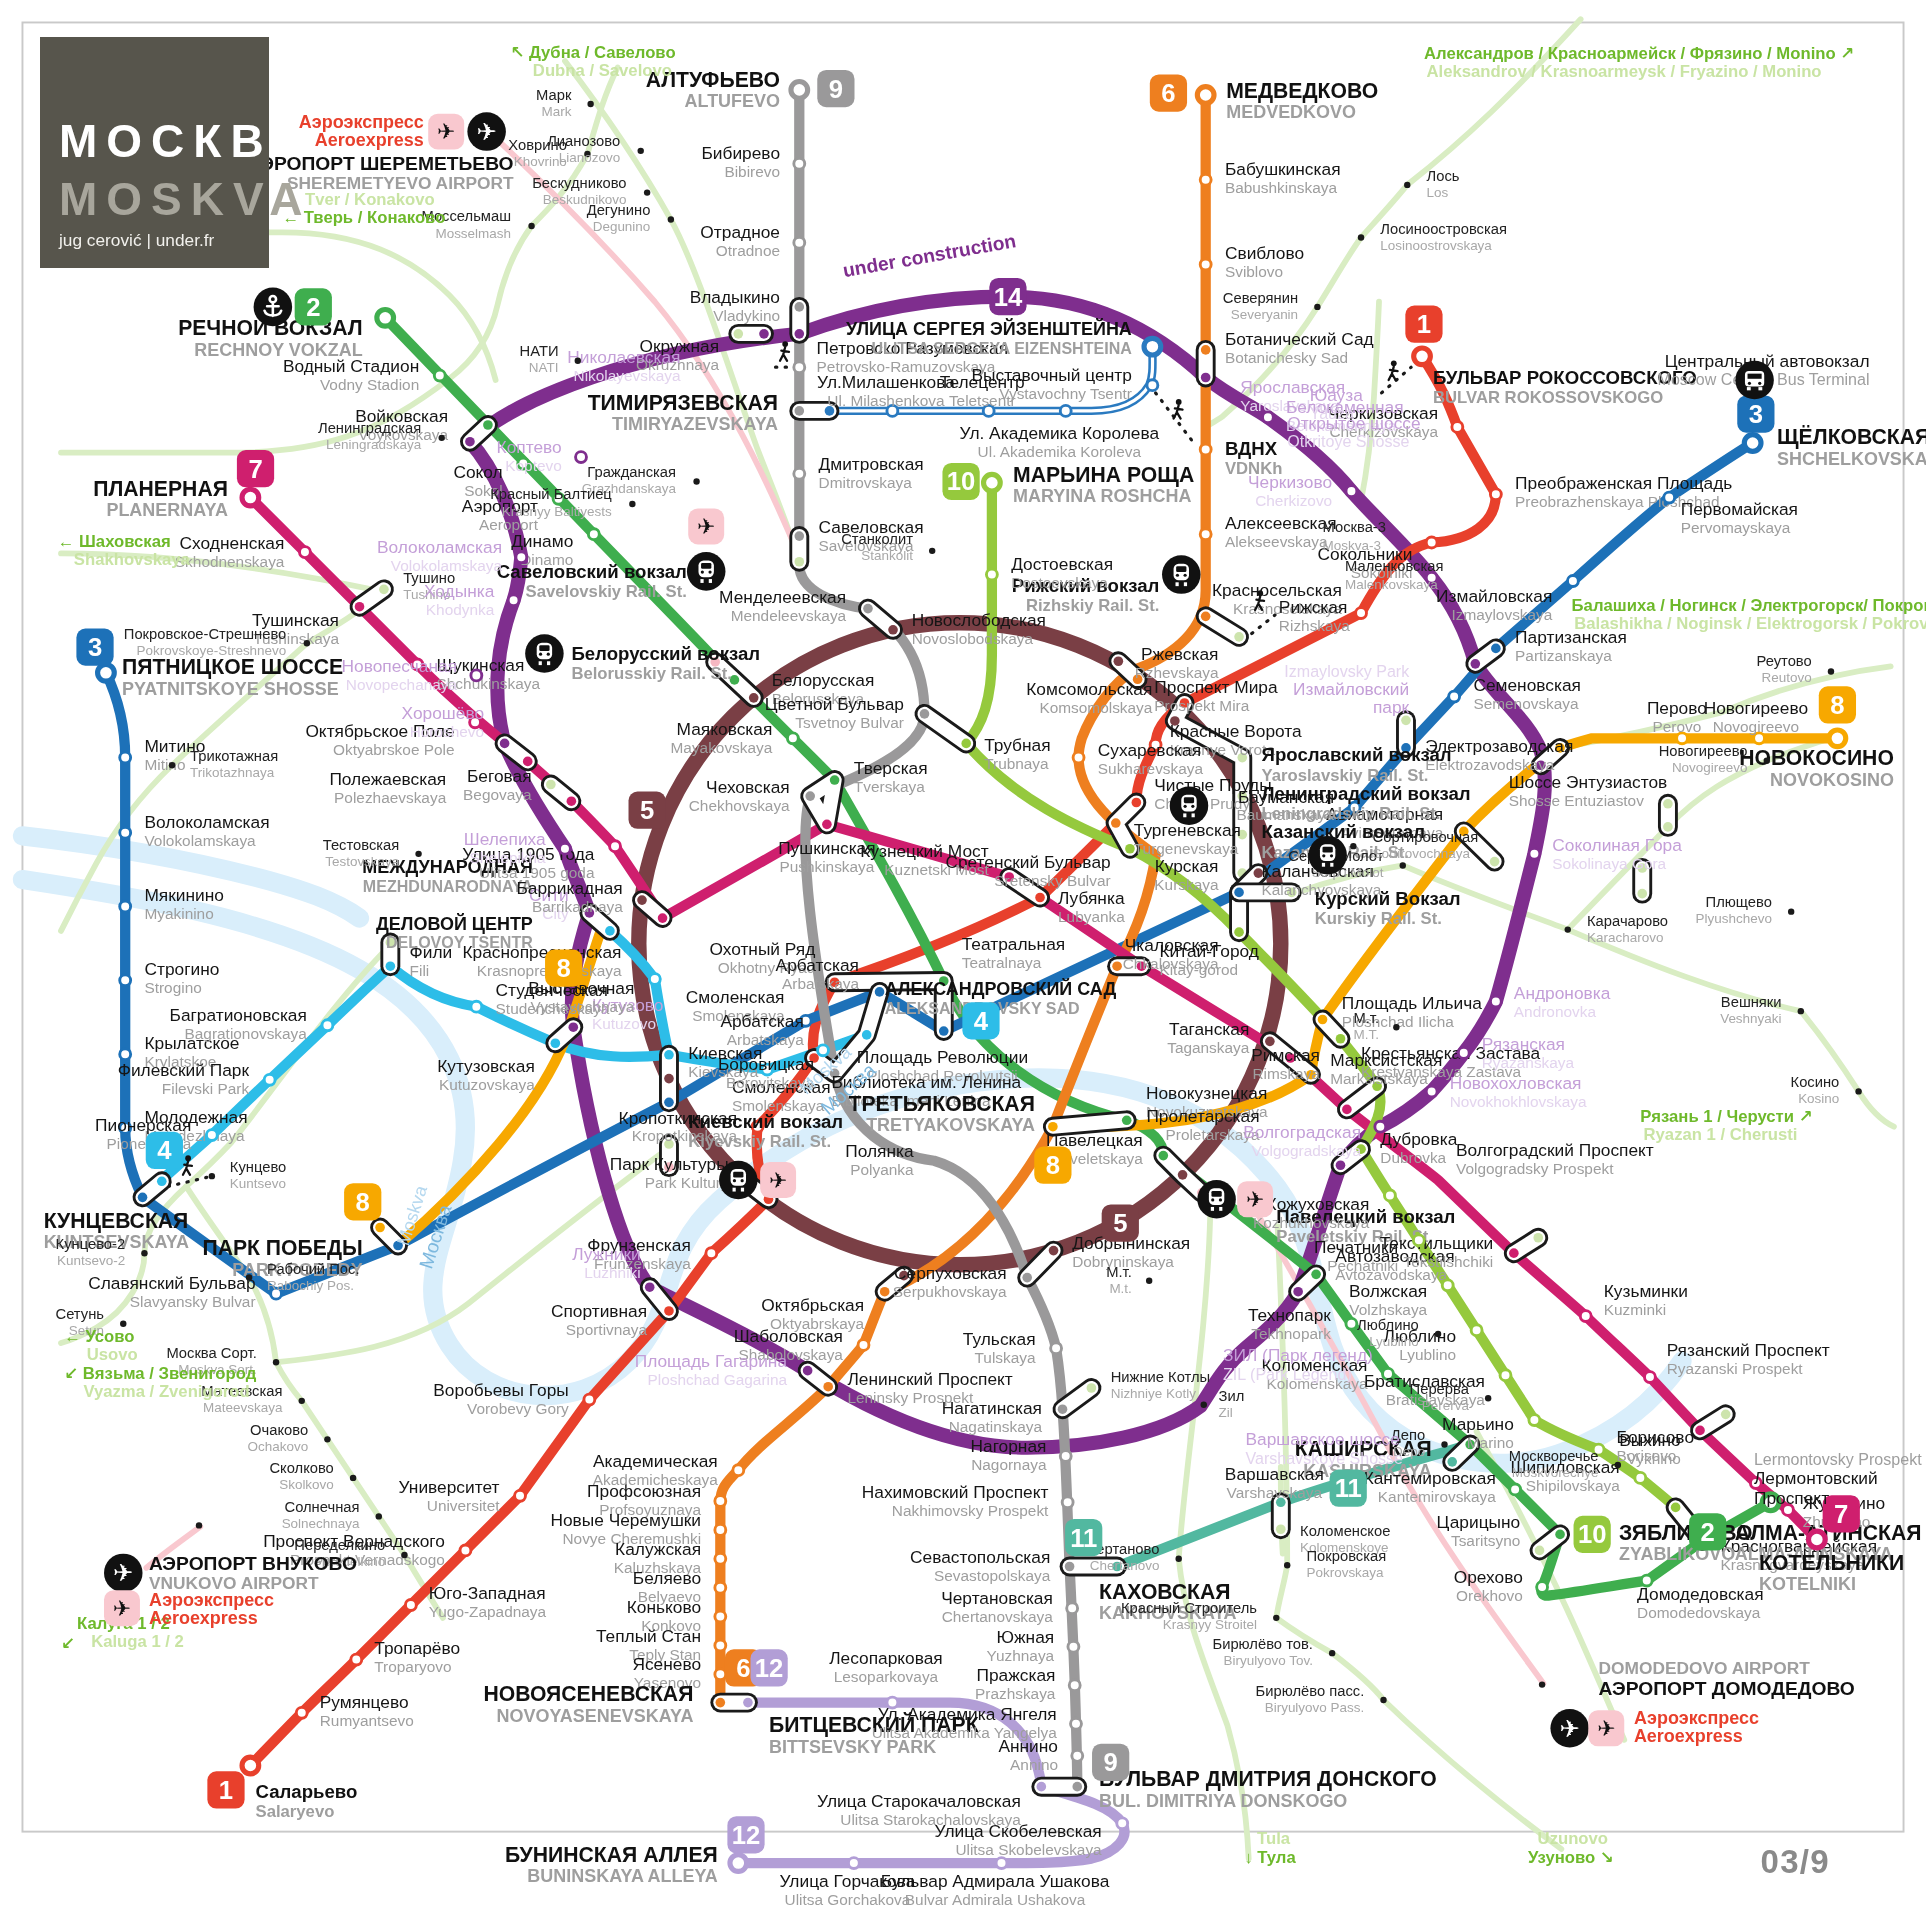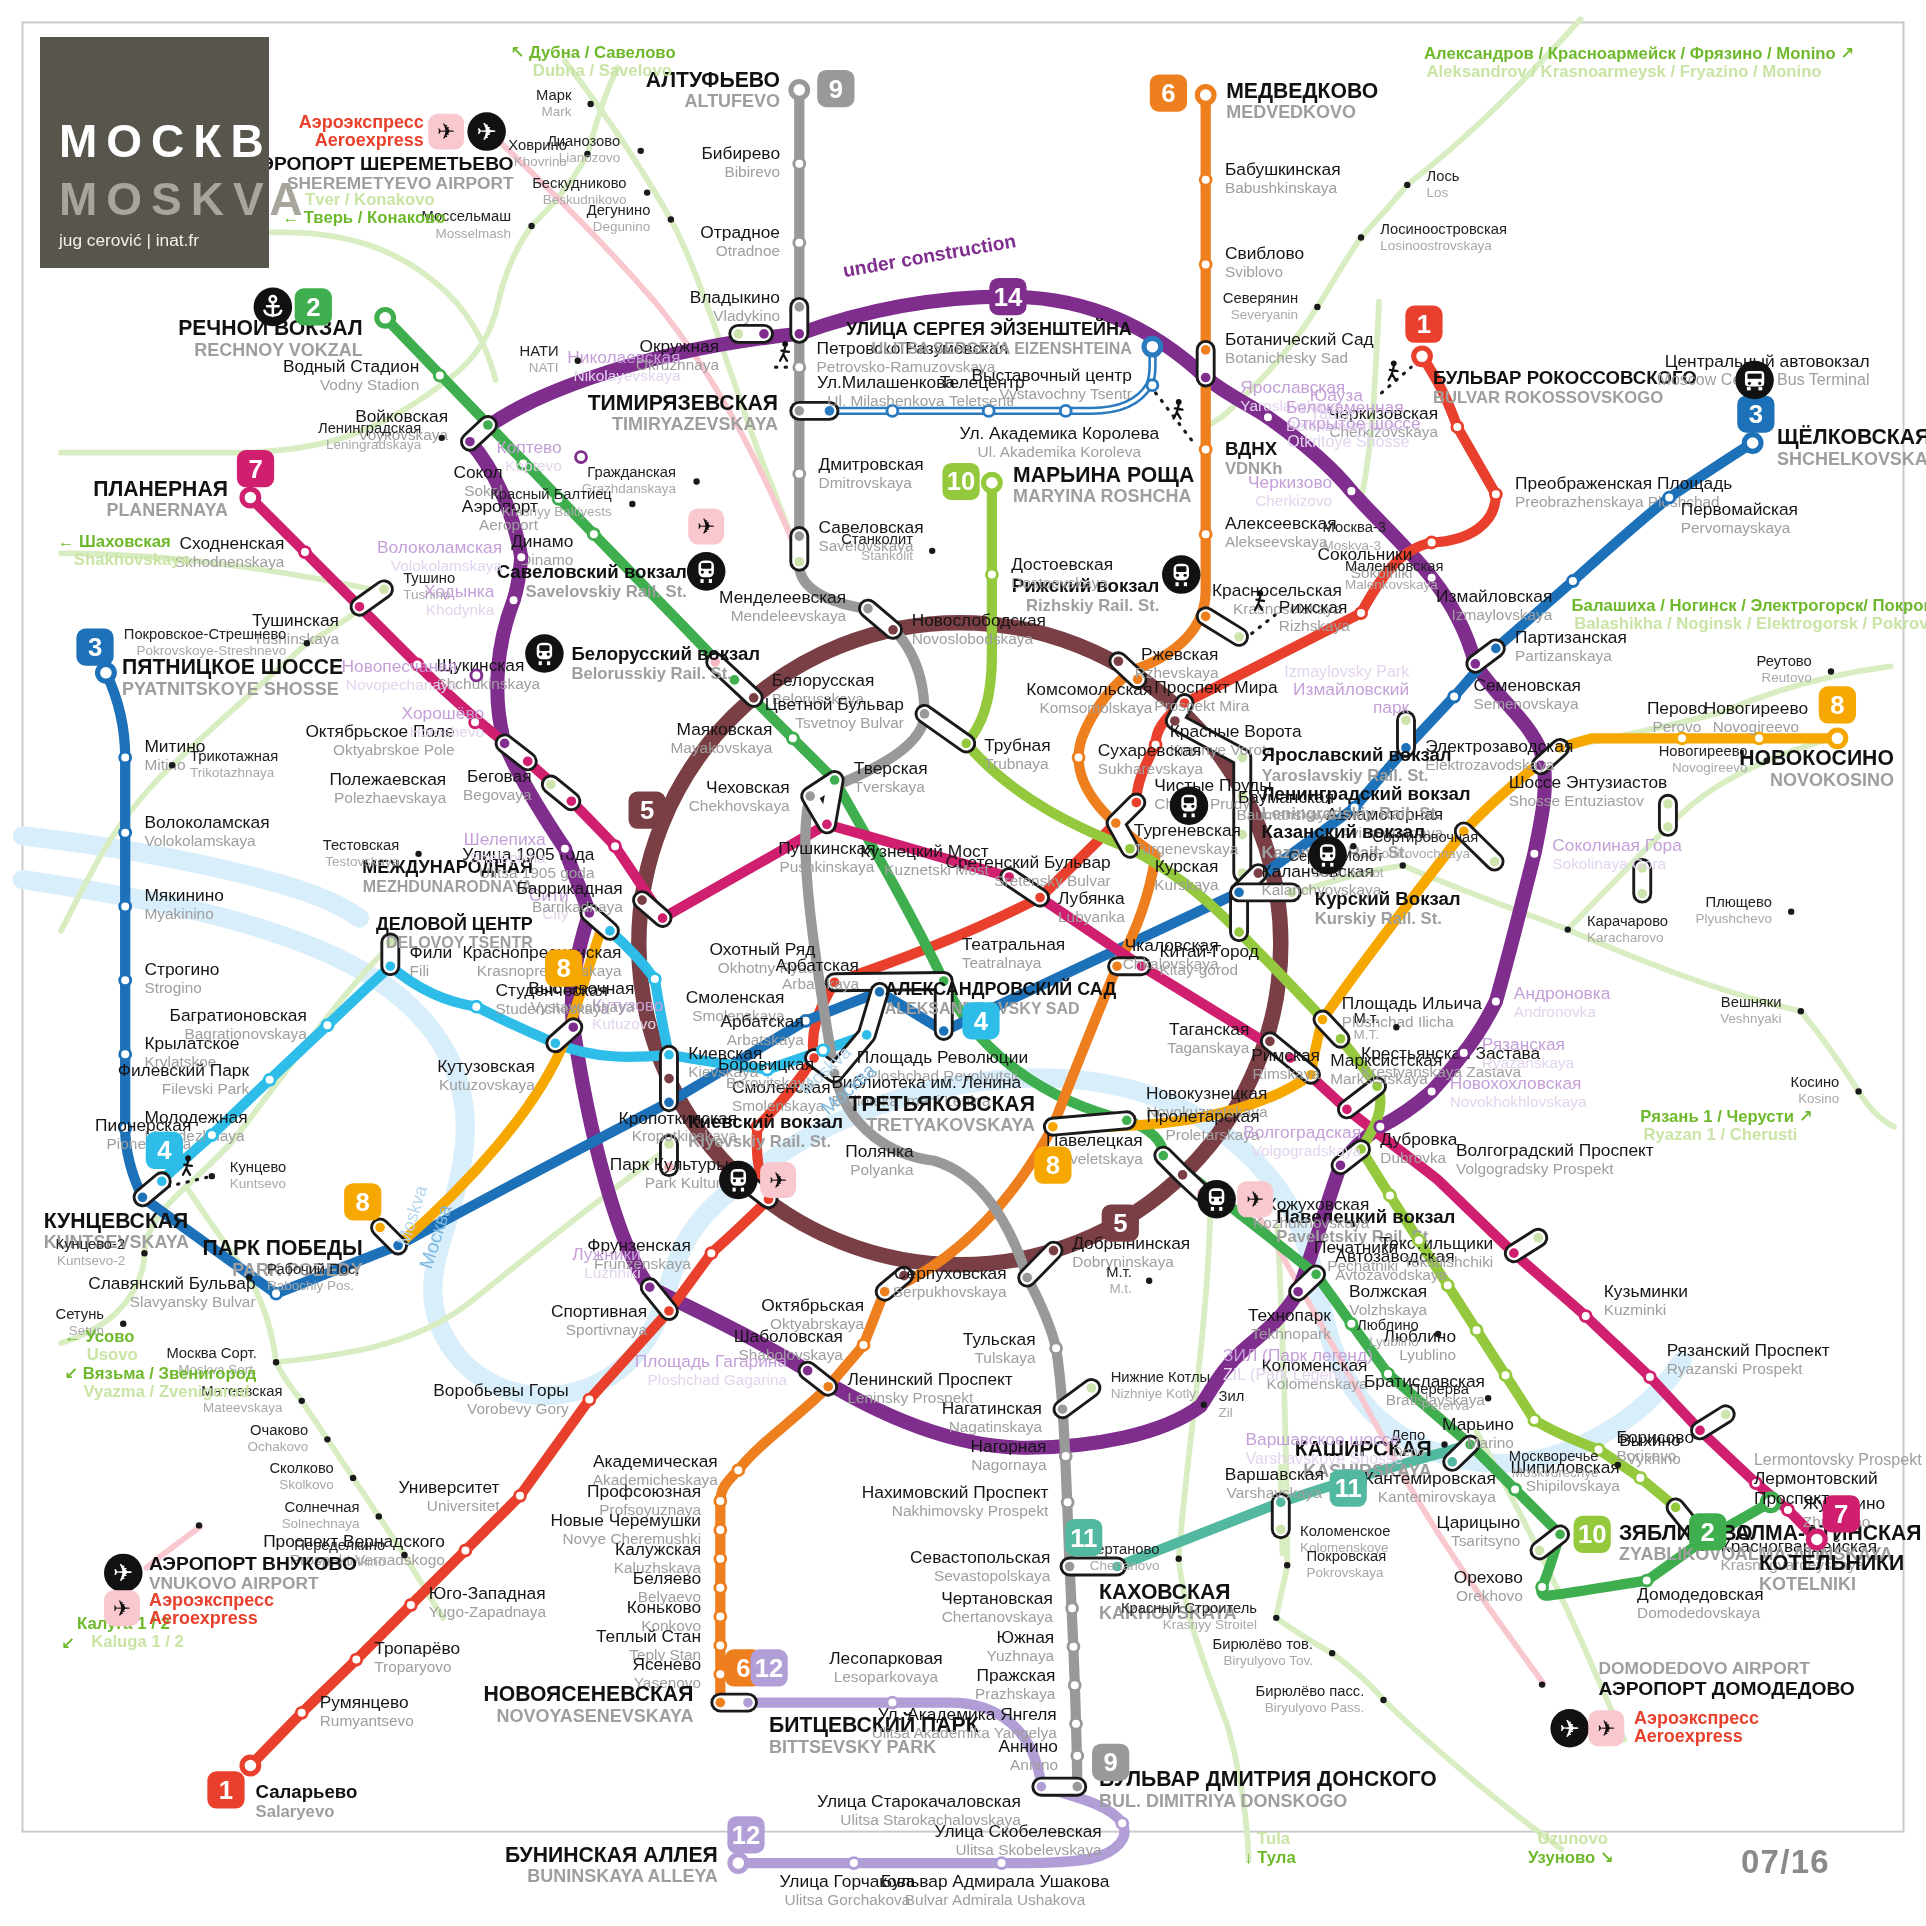--- a/index.html
+++ b/index.html
@@ -1263,16 +1263,16 @@
       <path d="M 1,-9 L -2,2 M -2,2 L -7,12 M -2,2 L 4,12 M -5,-4 L 7,-2" fill="none" stroke="#111" stroke-width="3.5" stroke-linecap="round"></path>
     </g>
     <g transform="translate(2170,580)">
       <circle cx="1" cy="-14" r="4.5" fill="#111"></circle>
       <path d="M 1,-9 L -2,2 M -2,2 L -7,12 M -2,2 L 4,12 M -5,-4 L 7,-2" fill="none" stroke="#111" stroke-width="3.5" stroke-linecap="round"></path>
     </g>
   </svg>
 <div id="titleblock">
   <div class="ru">МОСКВА</div>
   <div class="en">MOSKVA</div>
-  <div class="credit">jug cerović | inat.fr</div>
+  <div class="credit">jug cerović | under.fr</div>
 </div>
-<div id="pagenum">07/16</div>
+<div id="pagenum">03/9</div>
 
 
 </body></html>

